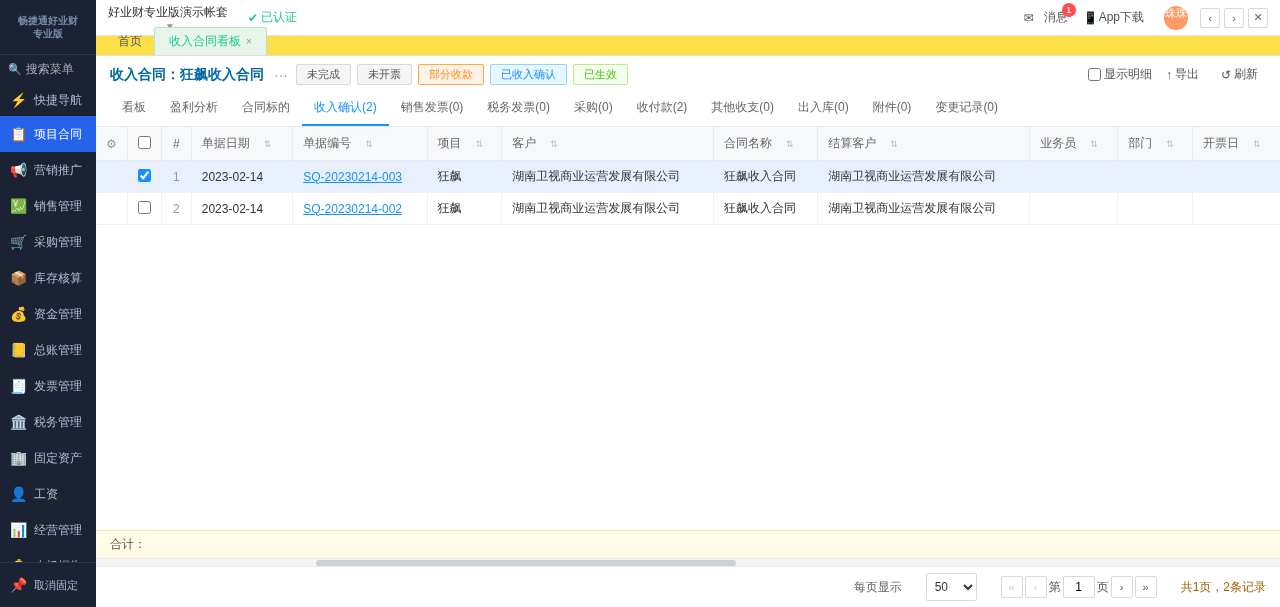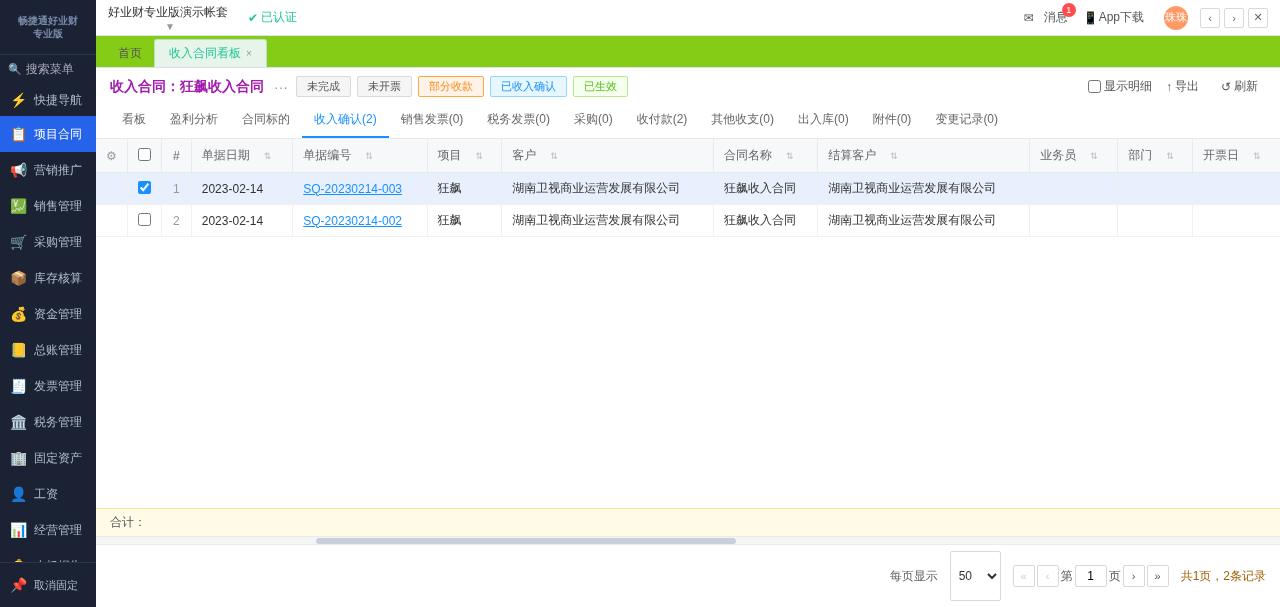--- a/index.html
+++ b/index.html
@@ -27,35 +27,35 @@
     .topbar { height: 36px; background: #fff; display: flex; align-items: center; padding: 0 12px; border-bottom: 1px solid #e0e4ea; flex-shrink: 0; }
     .topbar-company { display: flex; align-items: center; font-size: 12px; color: #333; flex-direction: column; }
     .topbar-company-name { margin-right: 4px; }
     .topbar-company-arrow { color: #999; font-size: 10px; }
     .topbar-verified { display: flex; align-items: center; margin-left: 16px; color: #1ec799; font-size: 12px; }
     .topbar-verified-icon { margin-right: 3px; }
     .topbar-spacer { flex: 1; }
     .topbar-actions { display: flex; align-items: center; gap: 16px; }
     .topbar-action { display: flex; align-items: center; font-size: 12px; color: #555; cursor: pointer; position: relative; }
     .topbar-badge { position: absolute; top: -6px; right: -8px; background: #ff4d4f; color: #fff; border-radius: 8px; font-size: 9px; min-width: 14px; height: 14px; display: flex; align-items: center; justify-content: center; padding: 0 2px; }
-    .topbar-avatar { width: 24px; height: 24px; background: #ff9966; border-radius: 50%; display: flex; align-items: center; justify-content: center; color: #fff; font-size: 11px; margin-left: 4px; }
-
-    
-    .tabbar { height: 32px; background: #84cc16; display: flex; align-items: flex-end; padding: 0 12px; flex-shrink: 0; border-bottom: 1px solid #dde1e7; }
+    .topbar-avatar { width: 24px; height: 24px; background: #ff9966; border-radius: 50%; display: flex; align-items: flex-start; justify-content: center; color: #fff; font-size: 11px; margin-left: 4px; }
+
+    
+    .tabbar { height: 20px; background: #fde047; display: flex; align-items: flex-end; padding: 0 12px; flex-shrink: 0; border-bottom: 1px solid #dde1e7; }
     .tab-item { padding: 5px 14px; background: #fff; border: 1px solid #dde1e7; border-bottom: none; border-radius: 3px 3px 0 0; font-size: 12px; color: #555; cursor: pointer; margin-right: 2px; display: flex; align-items: center; gap: 5px; }
     .tab-item.active { background: #e6f4ea; color: #1ec799; border-color: #b7e4c7; }
     .tab-item-close { color: #999; font-size: 10px; cursor: pointer; }
     .tab-home { padding: 5px 10px; font-size: 12px; color: #555; cursor: pointer; margin-right: 2px; }
 
     
     .content { flex: 1; background: #fff; margin: 0; overflow: hidden; display: flex; flex-direction: column; }
 
     
     .page-header { padding: 8px 14px 0 14px; display: flex; align-items: center; flex-shrink: 0; }
-    .page-title { font-size: 14px; font-weight: bold; color: #a21caf; }
+    .page-title { font-size: 14px; font-weight: bold; color: #0369a1; }
     .page-status-bar { display: flex; align-items: center; gap: 6px; margin-left: 8px; }
     .status-btn { padding: 2px 10px; border-radius: 2px; font-size: 11px; border: 1px solid #d9d9d9; cursor: pointer; background: #f5f5f5; color: #555; }
     .status-btn.partial { background: #fff2e8; border-color: #ffa940; color: #fa8c16; }
     .status-btn.confirmed { background: #e6f7ff; border-color: #91d5ff; color: #1890ff; }
     .status-btn.active { background: #f6ffed; border-color: #b7eb8f; color: #52c41a; }
     .page-header-more { margin-left: 6px; color: #999; cursor: pointer; font-size: 14px; }
     .page-header-actions { margin-left: auto; display: flex; align-items: center; gap: 6px; }
     .page-action-btn { display: flex; align-items: center; gap: 3px; padding: 2px 8px; font-size: 12px; color: #555; cursor: pointer; border: none; background: none; }
     .show-detail-check { display: flex; align-items: center; gap: 3px; font-size: 12px; color: #555; cursor: pointer; }
 
@@ -80,23 +80,23 @@
     .th-sort { display: flex; align-items: center; gap: 14px; }
     .sort-icon { color: #bbb; font-size: 9px; }
     .gear-col { width: 28px; text-align: center; color: #999; cursor: pointer; }
     input[type=checkbox] { cursor: pointer; accent-color: #1890ff; }
 
     
     .table-footer { background: #fffbe6; border-top: 1px solid #ffe58f; padding: 5px 14px; display: flex; align-items: center; flex-shrink: 0; font-size: 12px; color: #888; }
     .footer-label { font-weight: 500; color: #555; }
 
     
-    .pagination-bar { padding: 6px 14px; display: flex; align-items: center; justify-content: flex-end; gap: 12px; font-size: 12px; color: #555; border-top: 1px solid #e8eaed; background: #fff; flex-shrink: 0; }
+    .pagination-bar { padding: 6px 14px; display: flex; align-items: center; justify-content: flex-end; gap: 24px; font-size: 12px; color: #555; border-top: 1px solid #e8eaed; background: #fff; flex-shrink: 0; }
     .page-size-label { color: #666; }
-    .page-size-select { border: 1px solid #d9d9d9; border-radius: 2px; padding: 16px 4px; font-size: 12px; color: #333; background: #fff; cursor: pointer; }
+    .page-size-select { border: 1px solid #d9d9d9; border-radius: 2px; padding: 5px 4px; font-size: 12px; color: #333; background: #fff; cursor: pointer; }
     .page-nav { display: flex; align-items: center; gap: 2px; }
     .page-nav-btn { width: 22px; height: 22px; border: 1px solid #d9d9d9; border-radius: 2px; display: flex; align-items: center; justify-content: center; cursor: pointer; color: #555; background: #fff; font-size: 11px; }
     .page-nav-btn.disabled { color: #ccc; cursor: not-allowed; }
     .page-input { width: 32px; height: 22px; border: 1px solid #d9d9d9; border-radius: 2px; text-align: center; font-size: 12px; }
     .page-info { color: #a16207; }
 
     
     .scroll-hint { height: 8px; background: #f5f5f5; border-top: 1px solid #e8eaed; flex-shrink: 0; position: relative; }
     .scroll-thumb { position: absolute; left: 220px; top: 1px; width: 420px; height: 6px; background: #c8d0da; border-radius: 3px; }
 

